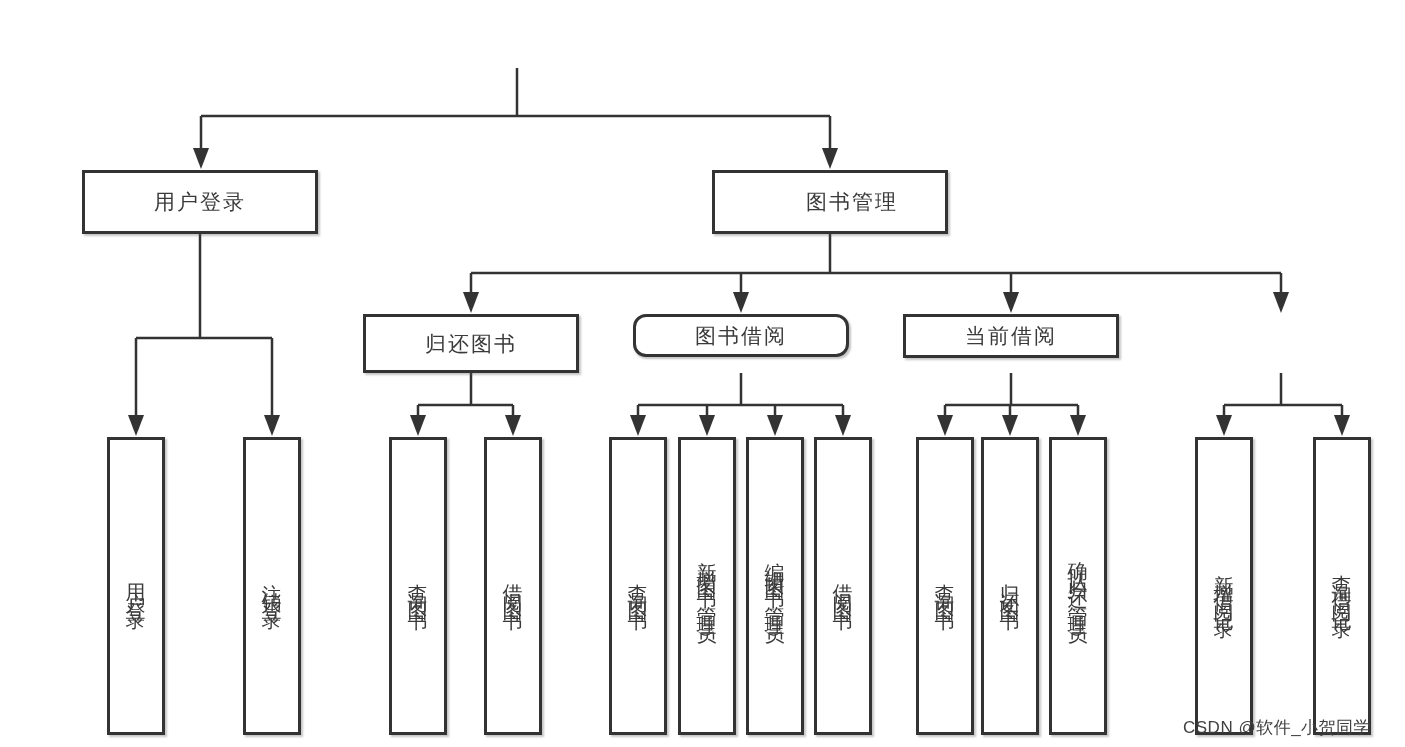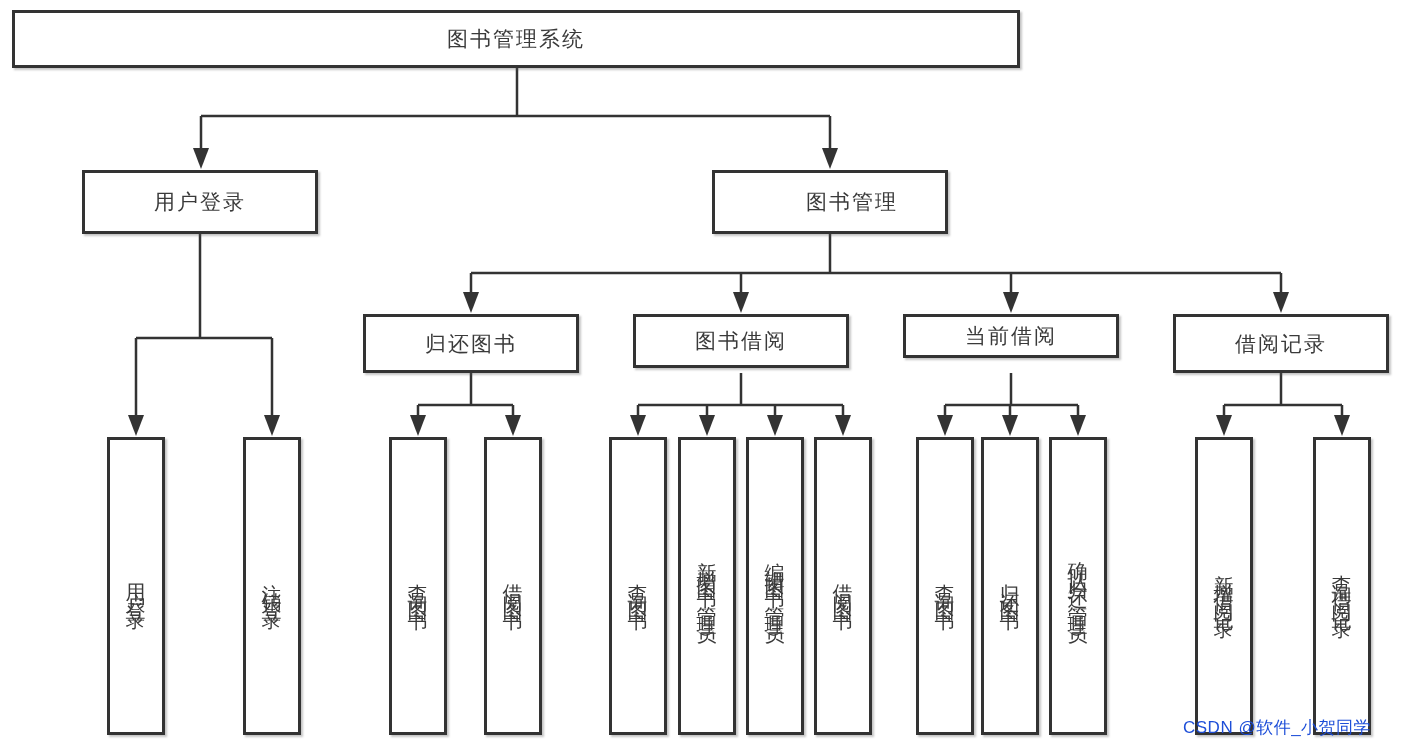--- a/index.html
+++ b/index.html
@@ -50,21 +50,21 @@
     letter-spacing: 9px;
     line-height: 1;
     white-space: nowrap;
   }
   #watermark {
     position: absolute;
     left: 1183px;
     top: 716px;
     font-size: 17px;
     letter-spacing: 0.5px;
-    color: #1d4ed8;
+    color: #404040;
     z-index: 3;
     white-space: nowrap;
   }
 </style>
 </head>
 <body>
 
 <div id="canvas">
 
   <svg id="connectors" width="1405" height="747" viewBox="0 0 1405 747" aria-hidden="true">
@@ -100,42 +100,36 @@
       <path d="M767 415 L783 415 L775 436 Z"></path>
       <path d="M835 415 L851 415 L843 436 Z"></path>
       <path d="M937 415 L953 415 L945 436 Z"></path>
       <path d="M1002 415 L1018 415 L1010 436 Z"></path>
       <path d="M1070 415 L1086 415 L1078 436 Z"></path>
       <path d="M1216 415 L1232 415 L1224 436 Z"></path>
       <path d="M1334 415 L1350 415 L1342 436 Z"></path>
     </g>
   </svg>
 
-  <div class="node node-h" style="left:12px; top:10px; width:1008px; height:58px;">
-    <span>图书管理系统</span>
-  </div>
 
   <div class="node node-h" style="left:82px; top:170px; width:236px; height:64px;">
     <span>用户登录</span>
   </div>
   <div class="node node-h" style="left:712px; top:170px; width:236px; height:64px;padding-left:44px;">
     <span>图书管理</span>
   </div>
 
   <div class="node node-h" style="left:363px; top:314px; width:216px; height:59px;">
     <span>归还图书</span>
   </div>
-  <div class="node node-h" style="left:633px; top:314px; width:216px; height:54px;">
+  <div class="node node-h" style="left:633px; top:314px; width:216px; height:43px;border-radius:13px;">
     <span>图书借阅</span>
   </div>
   <div class="node node-h" style="left:903px; top:314px; width:216px; height:44px;">
     <span>当前借阅</span>
-  </div>
-  <div class="node node-h" style="left:1173px; top:314px; width:216px; height:59px;">
-    <span>借阅记录</span>
   </div>
 
   <div class="node node-v" style="left:107px; top:437px; width:58px; height:298px;">
     <span class="vtext">用户登录</span>
   </div>
   <div class="node node-v" style="left:243px; top:437px; width:58px; height:298px;">
     <span class="vtext">注销登录</span>
   </div>
 
   <div class="node node-v" style="left:389px; top:437px; width:58px; height:298px;">

